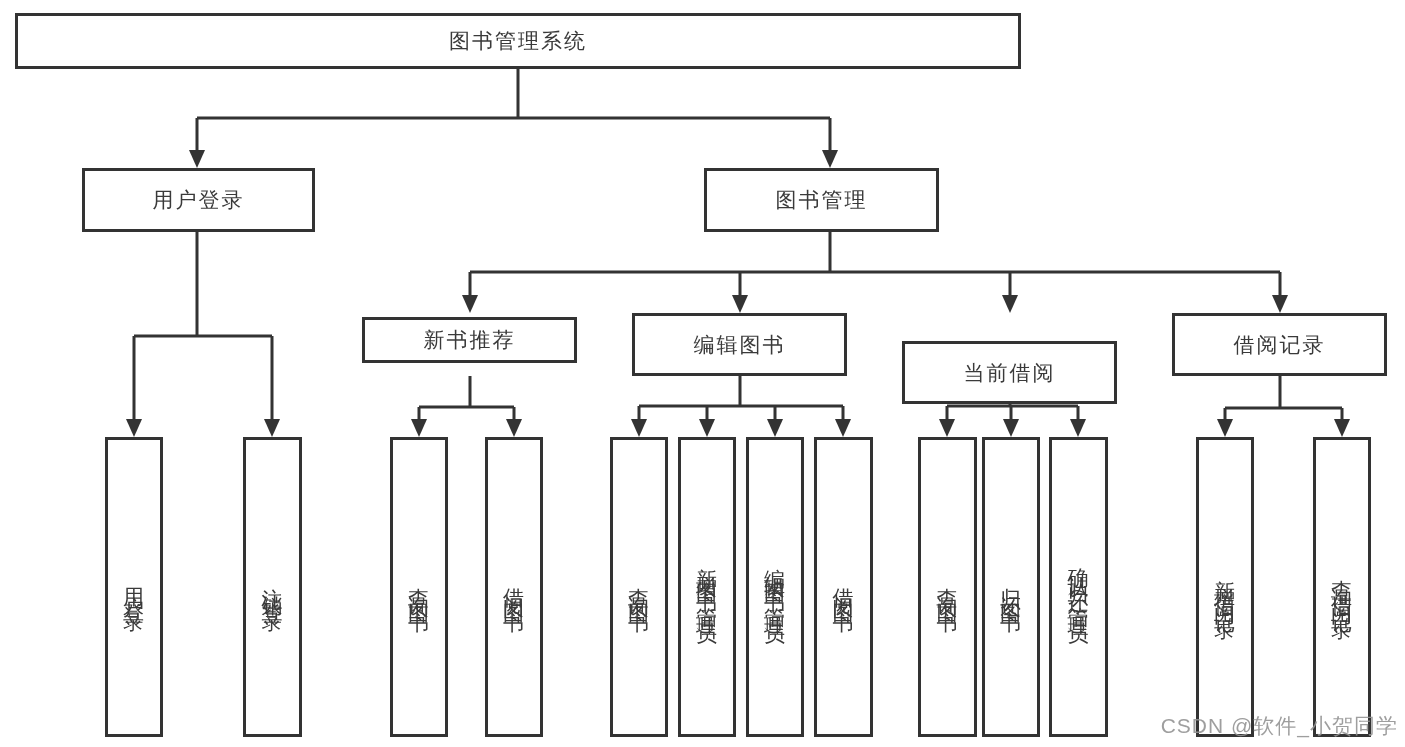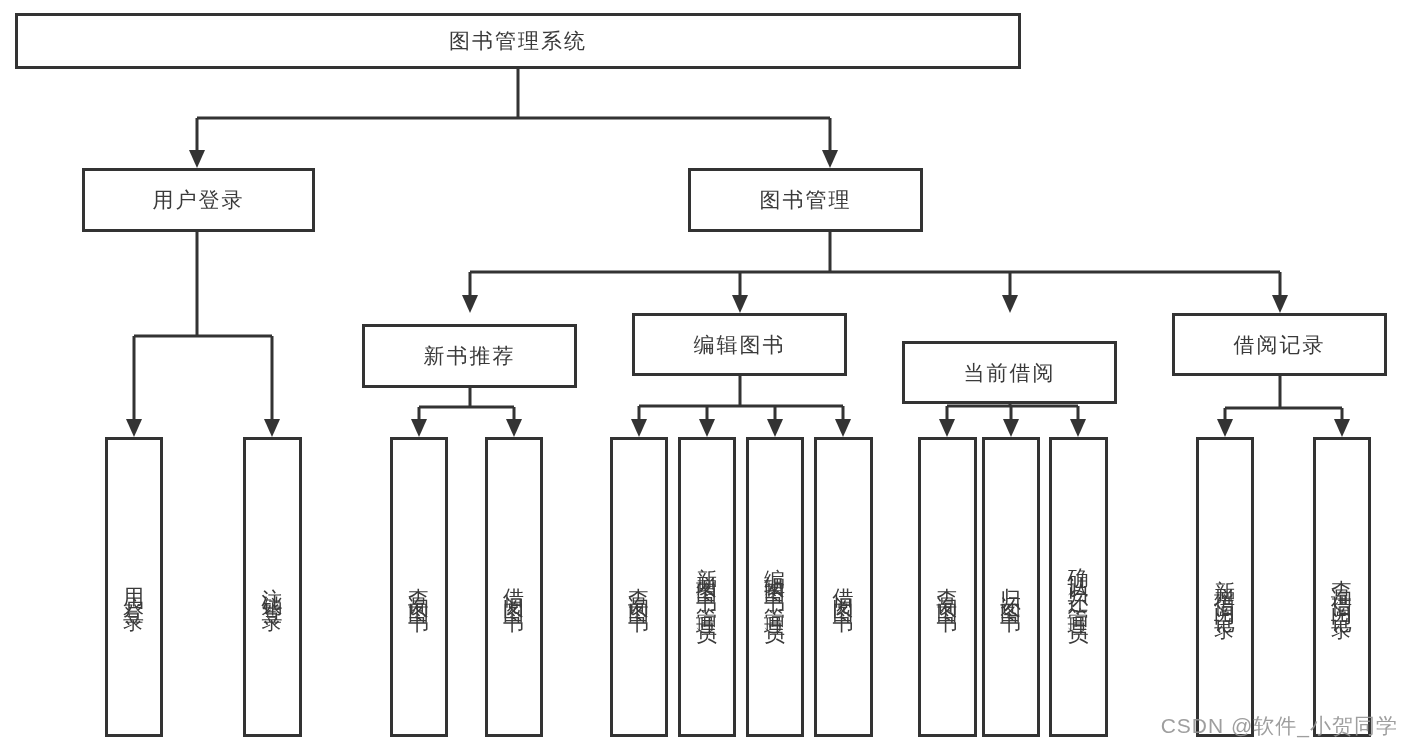--- a/index.html
+++ b/index.html
@@ -108,23 +108,23 @@
       <polygon points="1003,419 1019,419 1011,437"></polygon>
       <polygon points="1070,419 1086,419 1078,437"></polygon>
       <polygon points="1217,419 1233,419 1225,437"></polygon>
       <polygon points="1334,419 1350,419 1342,437"></polygon>
     </g>
   </svg>
 
   <div class="node" style="left:15px; top:13px; width:1006px; height:56px;">图书管理系统</div>
 
   <div class="node" style="left:82px; top:168px; width:233px; height:64px;">用户登录</div>
-  <div class="node" style="left:688px; top:168px; width:235px; height:64px;">图书管理</div>
+  <div class="node" style="left:704px; top:168px; width:235px; height:64px;">图书管理</div>
 
-  <div class="node" style="left:362px; top:324px; width:215px; height:64px;">新书推荐</div>
+  <div class="node" style="left:362px; top:317px; width:215px; height:46px;">新书推荐</div>
   <div class="node" style="left:632px; top:313px; width:215px; height:63px;">编辑图书</div>
   <div class="node" style="left:902px; top:313px; width:215px; height:63px;margin-top:28px;">当前借阅</div>
   <div class="node" style="left:1172px; top:313px; width:215px; height:63px;">借阅记录</div>
 
   <div class="vnode" style="left:105px; width:58px;">
     <span>用户登录</span>
   </div>
   <div class="vnode" style="left:243px; width:59px;">
     <span>注销登录</span>
   </div>

